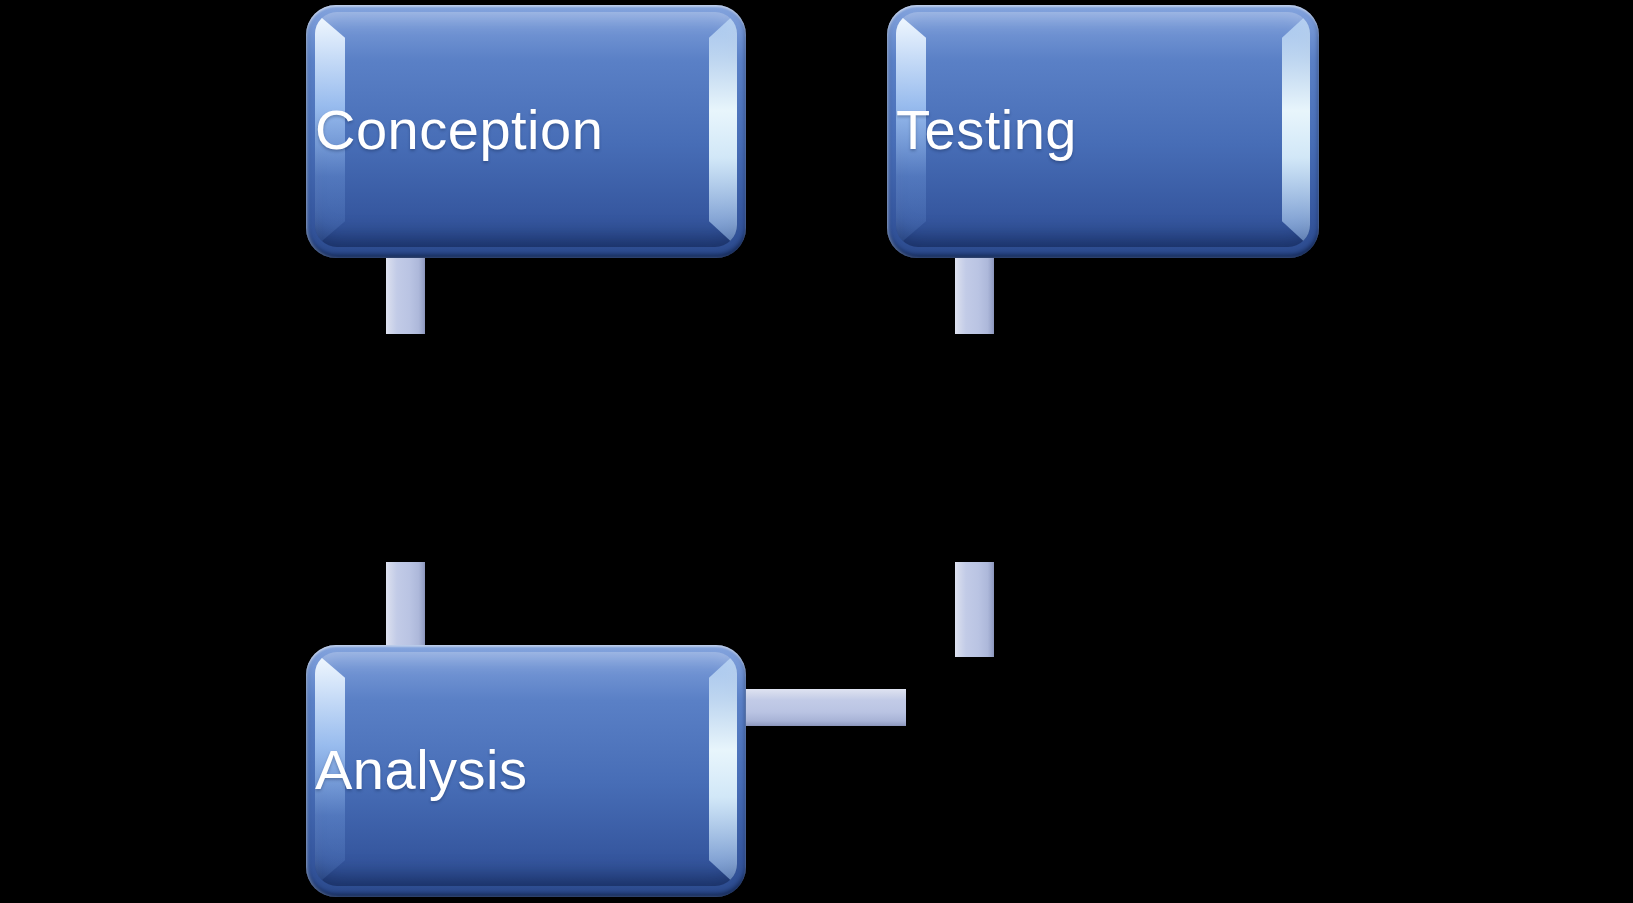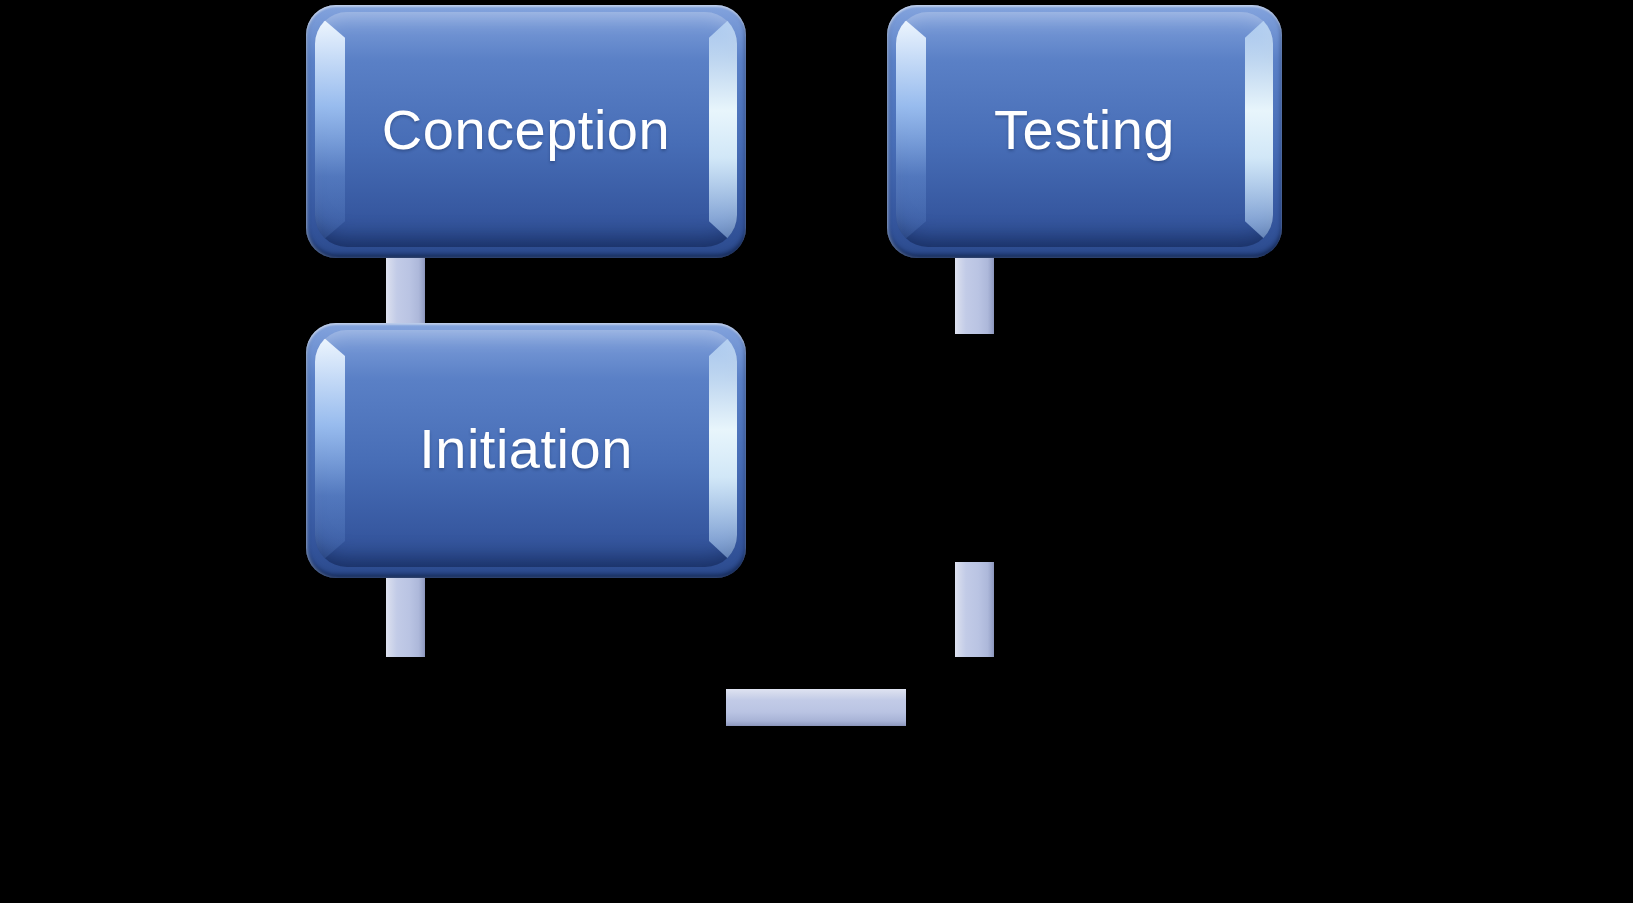--- a/index.html
+++ b/index.html
@@ -51,37 +51,36 @@
     z-index: 2;
     border-radius: 30px;
     background: linear-gradient(180deg,
       #84a4de 0%, #5a80c6 22%, #476db6 55%, #35569e 85%, #2b4a8c 100%);
     box-shadow:
       inset 0 2px 2px rgba(255,255,255,0.45),
       inset 2px 0 3px rgba(210,230,255,0.35),
       inset 0 -3px 5px rgba(5,15,45,0.65);
   }
   .col-left  { left: 306px; width: 440px; }
-  .col-right { left: 887px; width: 395px; }
+  .col-right { left: 887px; width: 432px; }
   .row-1 { top: 5px;   height: 253px; }
   .row-2 { top: 323px; height: 255px; }
   .row-3 { top: 645px; height: 252px; }
 
   .face {
     position: absolute;
     inset: 7px 9px 11px 9px;
-    border-radius: 32px;
+    border-radius: 22px;
     background: linear-gradient(180deg,
       #6era 0%, #6189cf 0%, #587fc8 30%, #4a70b8 68%, #3f65ac 100%);
     box-shadow:
       inset 0 16px 18px -10px rgba(255,255,255,0.30),
       inset 0 -20px 20px -12px rgba(8,22,62,0.55);
     display: flex;
     align-items: center;
-    justify-content: center;
     overflow: hidden;
   }
   
   .face::before {
     content: "";
     position: absolute;
     left: 0; top: 0; bottom: 0;
     width: 30px;
     background: linear-gradient(180deg,
       rgba(240,248,255,0.95) 4%,
@@ -126,26 +125,26 @@
   <div class="conn conn-h conn-m"></div>
   <div class="conn conn-v conn-r2"></div>
   <div class="conn conn-v conn-r1"></div>
 
   <div class="node col-left row-1">
     <div class="face">
       <div class="label">Conception</div>
     </div>
   </div>
 
-  <div class="node col-left row-2">
+
+  <div class="node col-left row-3">
     <div class="face">
-      <div class="label">Initiation</div>
+      <div class="label">Analysis</div>
     </div>
   </div>
-
 
   <div class="node col-right row-1">
     <div class="face">
       <div class="label">Testing</div>
     </div>
   </div>
 
 
 
 </div>

